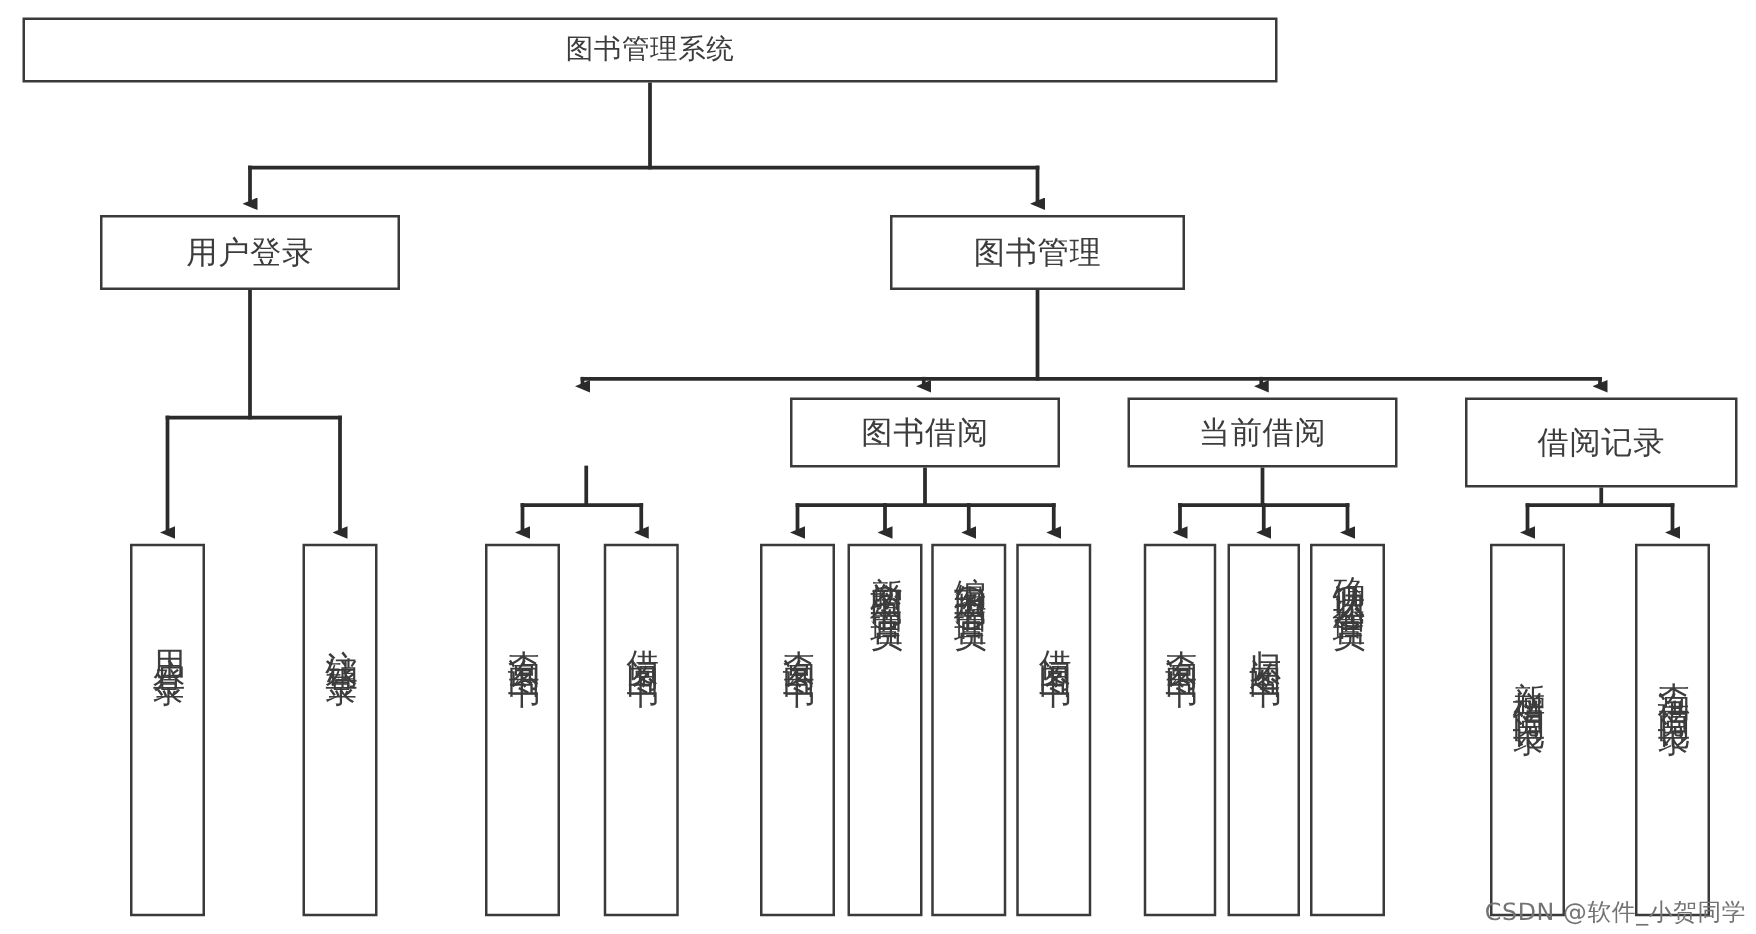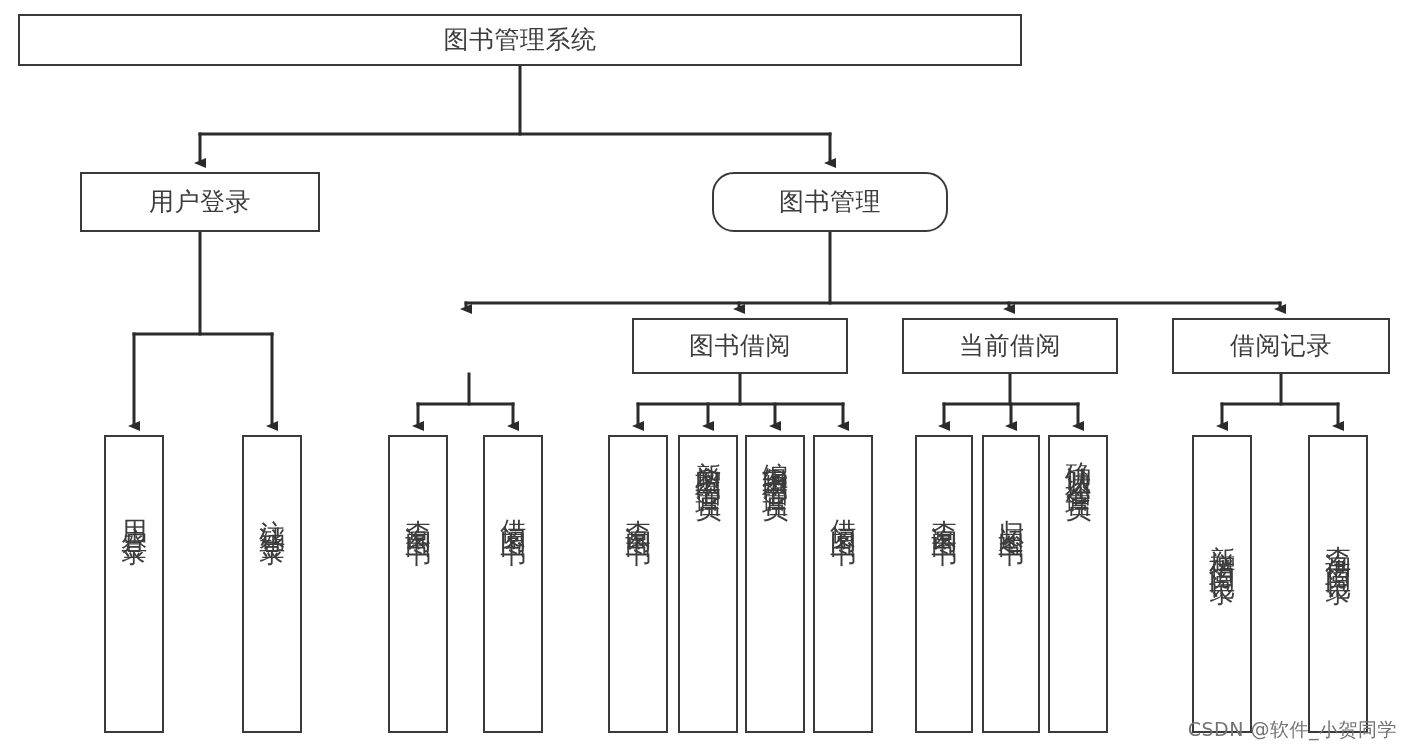--- a/index.html
+++ b/index.html
@@ -34,21 +34,21 @@
     display:block;
     text-align:center;
     line-height:1.18;
     letter-spacing:0.5px;
     white-space:pre-line;
   }
   
   .node.horiz .lbl{
     font-size:25px;
   }
-  .node.root .lbl{ font-size:25px; }
+  .node.root .lbl{ font-size:22px; }
   
   .node.vert{
     align-items:flex-start;
     justify-content:center;
     padding-top:4px;
   }
   .node.vert .lbl{
     writing-mode:vertical-rl;
     text-orientation:upright;
     font-size:26px;
@@ -132,34 +132,34 @@
   </svg>
 
   <div class="node horiz root" style="left:18px;top:14px;width:1004px;height:52px;">
     <span class="lbl">图书管理系统</span>
   </div>
 
   <div class="node horiz" style="left:80px;top:172px;width:240px;height:60px;">
     <span class="lbl">用户登录</span>
   </div>
 
-  <div class="node horiz" style="left:712px;top:172px;width:236px;height:60px;border-radius:22px;">
+  <div class="node horiz" style="left:712px;top:172px;width:236px;height:60px;">
     <span class="lbl">图书管理</span>
   </div>
 
 
   <div class="node horiz" style="left:632px;top:318px;width:216px;height:56px;">
     <span class="lbl">图书借阅</span>
   </div>
 
   <div class="node horiz" style="left:902px;top:318px;width:216px;height:56px;">
     <span class="lbl">当前借阅</span>
   </div>
 
-  <div class="node horiz" style="left:1172px;top:318px;width:218px;height:56px;">
+  <div class="node horiz" style="left:1172px;top:318px;width:218px;height:72px;">
     <span class="lbl">借阅记录</span>
   </div>
 
   <div class="node vert mid" style="left:104px;top:435px;width:60px;height:298px;">
     <span class="lbl">用户登录</span>
   </div>
 
   <div class="node vert mid" style="left:242px;top:435px;width:60px;height:298px;">
     <span class="lbl">注销登录</span>
   </div>

